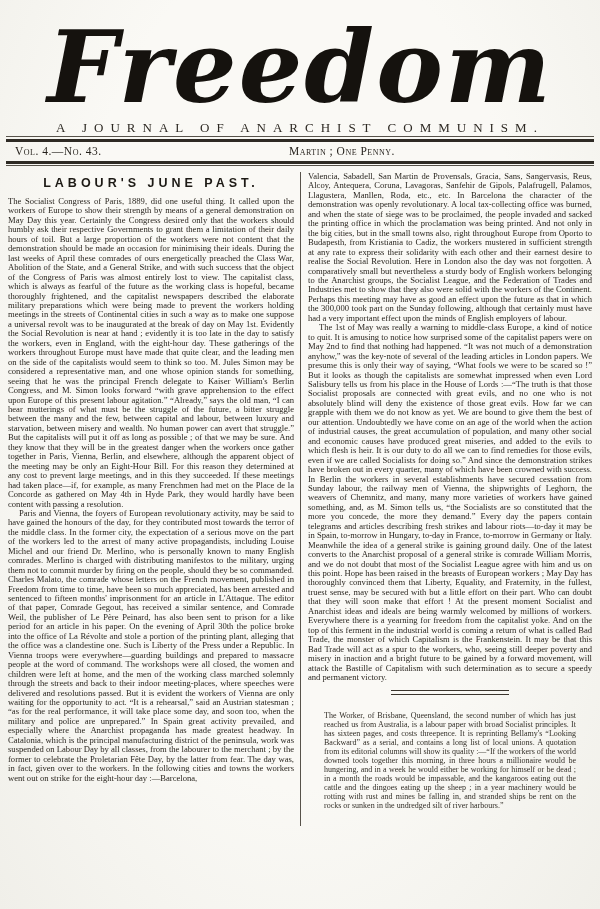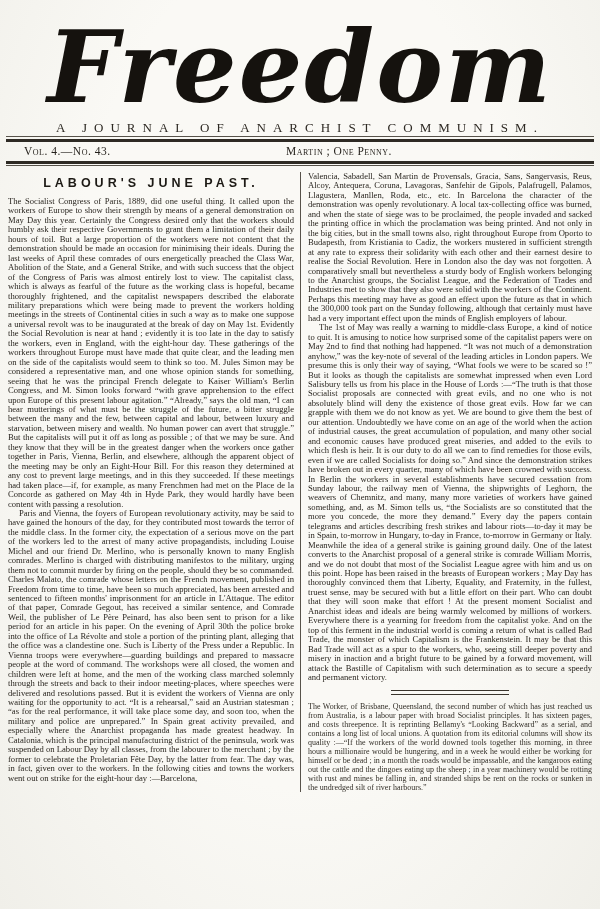--- a/index.html
+++ b/index.html
@@ -32,21 +32,21 @@
     white-space:nowrap;
   }
   .rule-thin  { border-top:1px solid #57524a; margin:0 6px; }
   .rule-thick { border-top:3px solid #2e2a24; margin:2px 6px 0; }
   .rule-thick2{ border-top:3px solid #2e2a24; margin:0 6px; }
   .rule-gap   { height:1px; }
   .dateline {
     display:flex;
     align-items:baseline;
     font-size:11.5px;
-    padding:3px 24px 4px;
+    padding:3px 15px 4px;
     color:#231f1a;
   }
   .dateline .cell { width:33.33%; }
   .dl-left  { text-align:left;  font-variant:small-caps; letter-spacing:0.5px; }
   .dl-center{ text-align:center; letter-spacing:1.5px; }
   .dl-right { text-align:right; font-variant:small-caps; letter-spacing:0.5px; }
   .columns {
     display:flex;
     padding:6px 8px 0 8px;
     align-items:stretch;
@@ -77,21 +77,21 @@
   .divider-inner {
     width:118px; height:2.5px;
     margin:0 auto;
     border-top:1px solid #3a352d;
     border-bottom:1px solid #3a352d;
   }
   .note {
     font-size:8px;
     line-height:9px;
     text-align:justify;
-    margin:0;
+    margin:16px;
     color:#332f28;
   }
 </style>
 </head>
 <body>
 
 <div class="page">
 
   <div class="masthead">Freedom</div>
   <div class="subtitle">A  JOURNAL  OF  ANARCHIST  COMMUNISM.</div>

